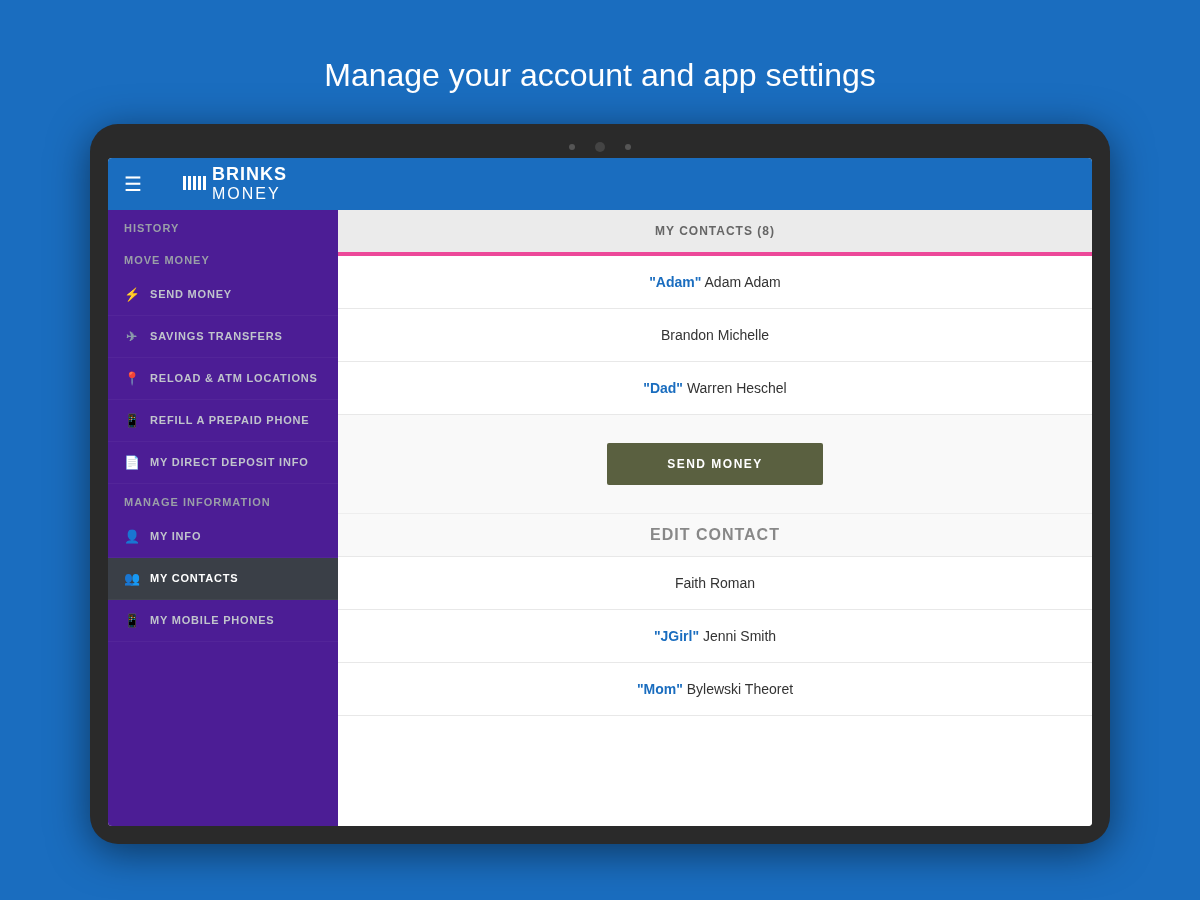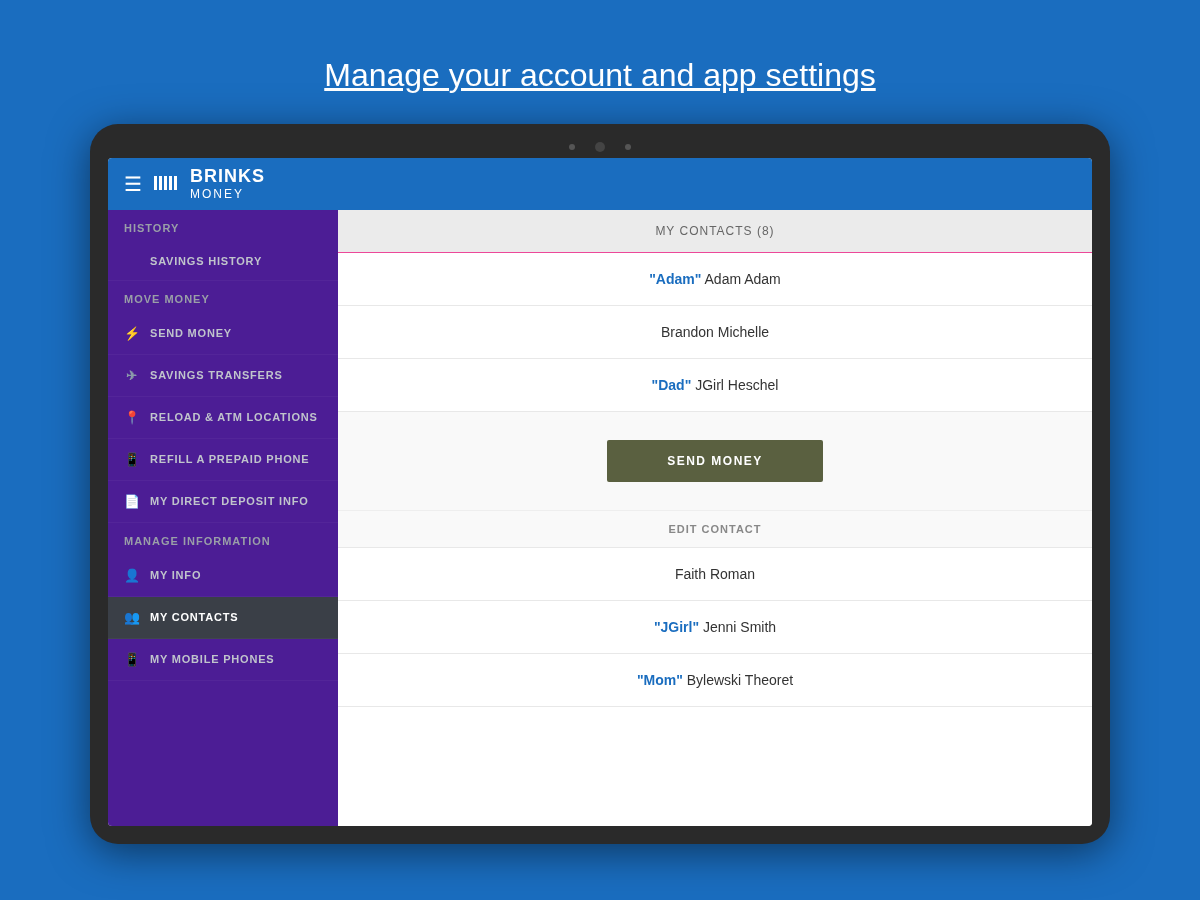--- a/index.html
+++ b/index.html
@@ -13,21 +13,20 @@
       justify-content: center;
       font-family: 'Arial', sans-serif;
       overflow: hidden;
     }
     .page-title {
       color: white;
       font-size: 32px;
       font-weight: 300;
       margin-bottom: 30px;
       text-align: center;
-      text-decoration: underline;
     }
     .tablet-outer {
       width: 1020px;
       height: 720px;
       background: #2a2a2a;
       border-radius: 28px;
       padding: 18px;
       box-shadow: 0 8px 40px rgba(0,0,0,0.5);
       display: flex;
       flex-direction: column;
@@ -90,27 +89,28 @@
       background: white;
     }
     .brinks-name {
       color: white;
       font-size: 18px;
       font-weight: bold;
       letter-spacing: 1px;
     }
     .brinks-money {
       color: white;
-      font-size: 12px;
+      font-size: 16px;
       letter-spacing: 2px;
     }
     .brinks-logo-inline {
       display: flex;
       align-items: center;
-      gap: 13px;
+      gap: 6px;
+      margin-left: 29px;
     }
     
     .app-content {
       flex: 1;
       display: flex;
       overflow: hidden;
     }
     
     .sidebar {
       width: 230px;
@@ -159,22 +159,22 @@
       display: flex;
       flex-direction: column;
     }
     .contacts-header {
       background: #ebebeb;
       padding: 14px 20px;
       text-align: center;
       font-size: 12px;
       color: #666;
       letter-spacing: 1px;
-      font-weight: normal;
-      border-bottom: 1px solid #ec4899;
+      font-weight: bold;
+      border-bottom: 4px solid #ec4899;
     }
     .contact-row {
       padding: 18px 20px;
       border-bottom: 1px solid #e8e8e8;
       text-align: center;
       font-size: 14px;
       color: #333;
       cursor: pointer;
     }
     .contact-row .nickname {
@@ -195,21 +195,21 @@
       font-size: 12px;
       font-weight: bold;
       letter-spacing: 1.5px;
       text-transform: uppercase;
       cursor: pointer;
       border-radius: 2px;
     }
     .contact-action {
       text-align: center;
       padding: 12px 20px;
-      font-size: 11px;
+      font-size: 16px;
       color: #888;
       letter-spacing: 1px;
       font-weight: bold;
       text-transform: uppercase;
       border-top: 1px solid #eee;
       cursor: pointer;
     }
   </style>
 </head>
 <body>
@@ -239,24 +239,20 @@
           <span class="brinks-money">MONEY</span>
         </div>
       </div>
     </div>
 
     <div class="app-content">
 
       <nav class="sidebar">
 
         <div class="sidebar-section-header">HISTORY</div>
-        <div class="sidebar-item">
-          <span class="sidebar-icon"></span>
-          <span>SAVINGS HISTORY</span>
-        </div>
 
         <div class="sidebar-section-header">MOVE MONEY</div>
         <div class="sidebar-item">
           <span class="sidebar-icon">⚡</span>
           <span>SEND MONEY</span>
         </div>
         <div class="sidebar-item">
           <span class="sidebar-icon">✈</span>
           <span>SAVINGS TRANSFERS</span>
         </div>
@@ -295,21 +291,21 @@
           <span class="nickname">"Adam"</span>
           <span> Adam Adam</span>
         </div>
 
         <div class="contact-row">
           <span>Brandon Michelle</span>
         </div>
 
         <div class="contact-row">
           <span class="nickname">"Dad"</span>
-          <span> JGirl Heschel</span>
+          <span> Warren Heschel</span>
         </div>
 
         <div class="contact-expanded">
           <div style="text-align:center; padding: 14px 20px;">
             <button class="send-money-btn">SEND MONEY</button>
           </div>
           <div class="contact-action">EDIT CONTACT</div>
         </div>
 
         <div class="contact-row">

